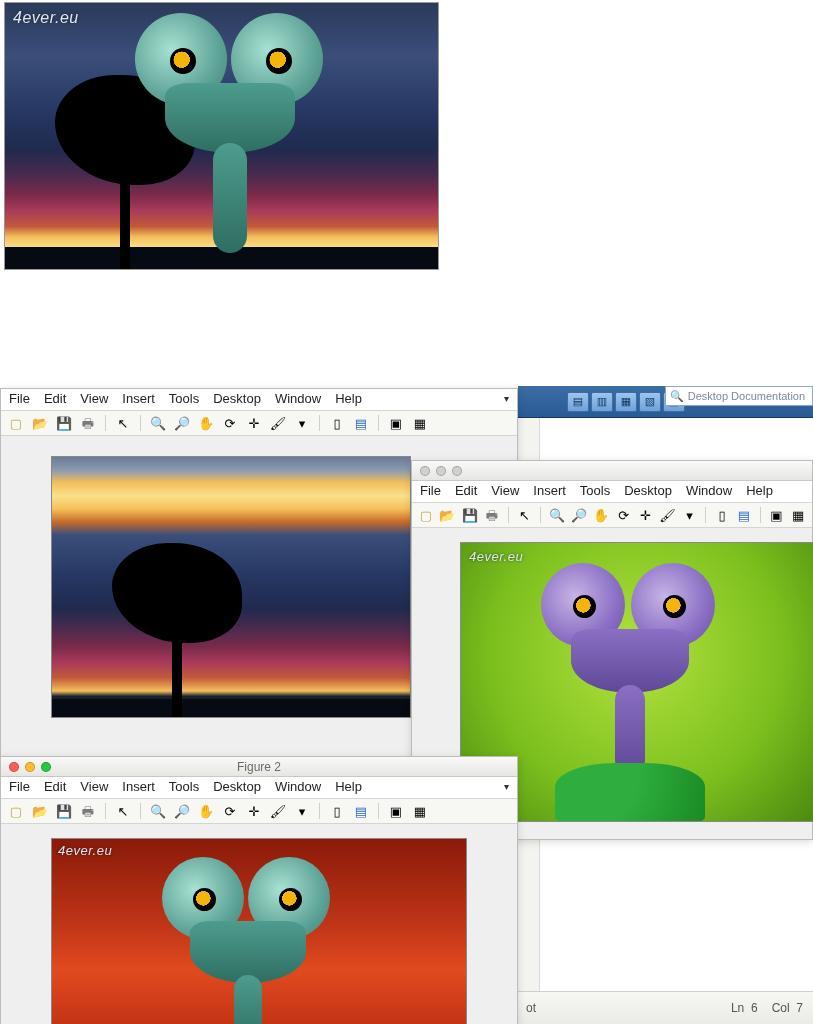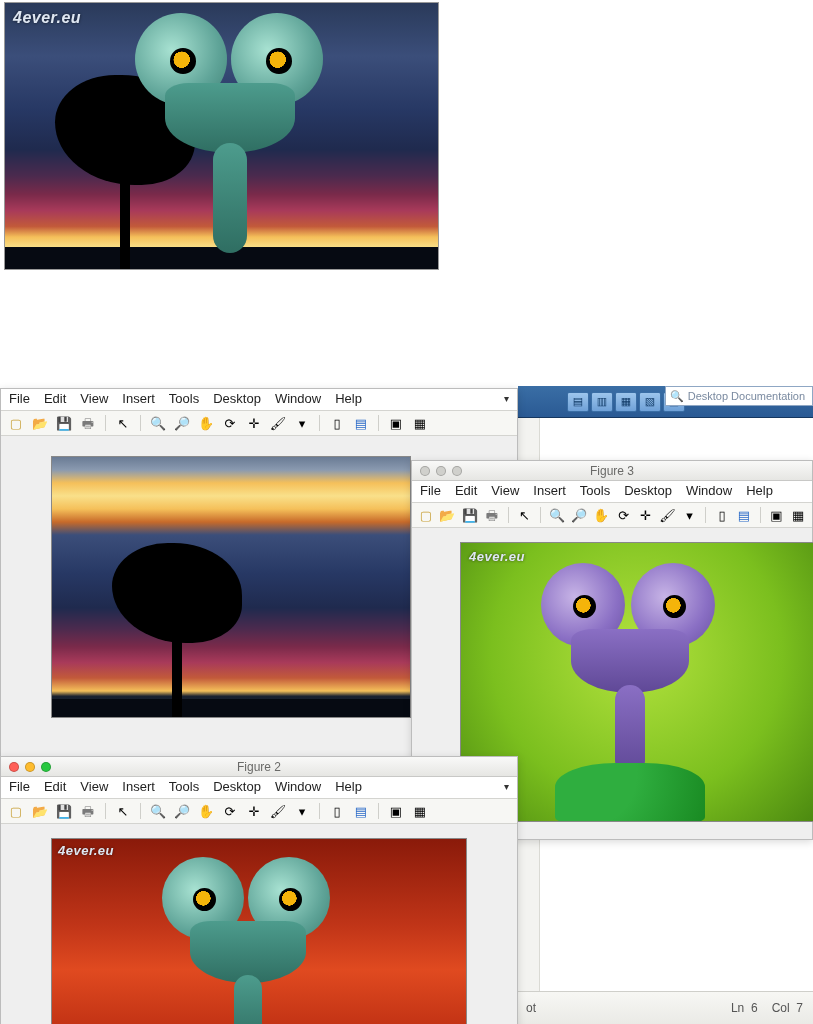--- a/index.html
+++ b/index.html
@@ -25,21 +25,21 @@
         #2a3a5a 0%, #3b4e7a 20%, #273864 40%, #1f2a4e 55%,
         #4b2a4e 65%, #7a2a4a 72%, #a83a5a 78%, #c25a3a 84%,
         #f5c05a 88%, #f9e08a 92%, #1a2230 93%, #0b1420 100%);
       overflow: hidden;
     }
     .watermark {
       position: absolute;
       top: 6px; left: 8px;
       color: #dfe7f2;
       font-style: italic;
-      font-weight: 700;
+      font-weight: 400;
       font-size: 16px;
       text-shadow: 0 0 3px rgba(0,0,0,.6);
       letter-spacing: .5px;
     }
     .tree {
       position: absolute;
       left: 50px;
       bottom: 0;
     }
     .tree .trunk {
@@ -329,21 +329,20 @@
   </div>
 </div>
 
 <div class="figwin fig3">
   <div class="titlebar">
     <div class="traffic">
       <div class="dot dim"></div>
       <div class="dot dim"></div>
       <div class="dot dim"></div>
     </div>
-    <span class="title">Figure 3</span>
   </div>
   <div class="menubar">
     <span>File</span>
     <span>Edit</span>
     <span>View</span>
     <span>Insert</span>
     <span>Tools</span>
     <span>Desktop</span>
     <span>Window</span>
     <span>Help</span>

